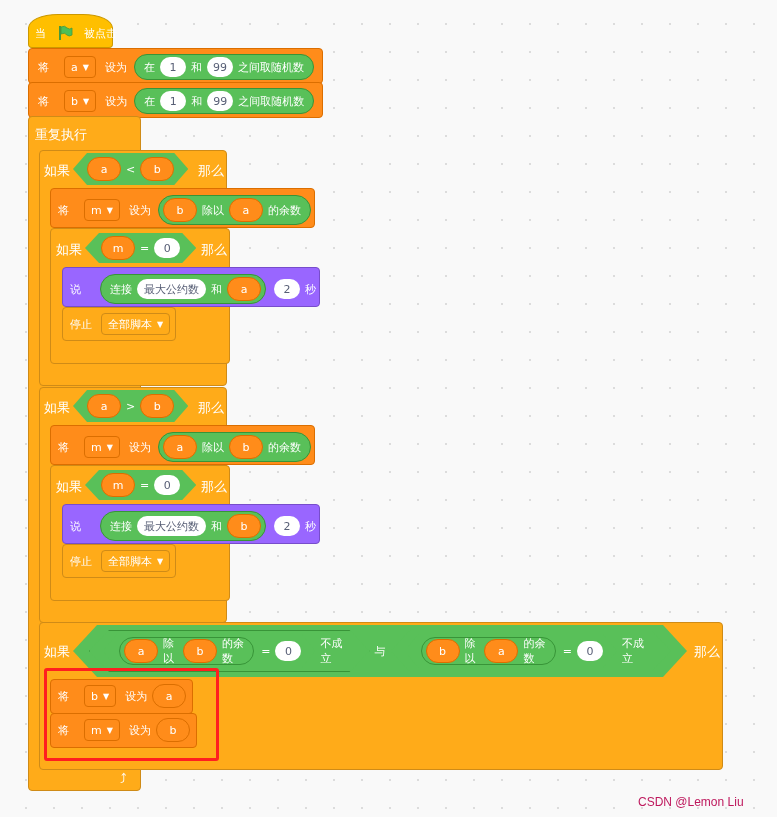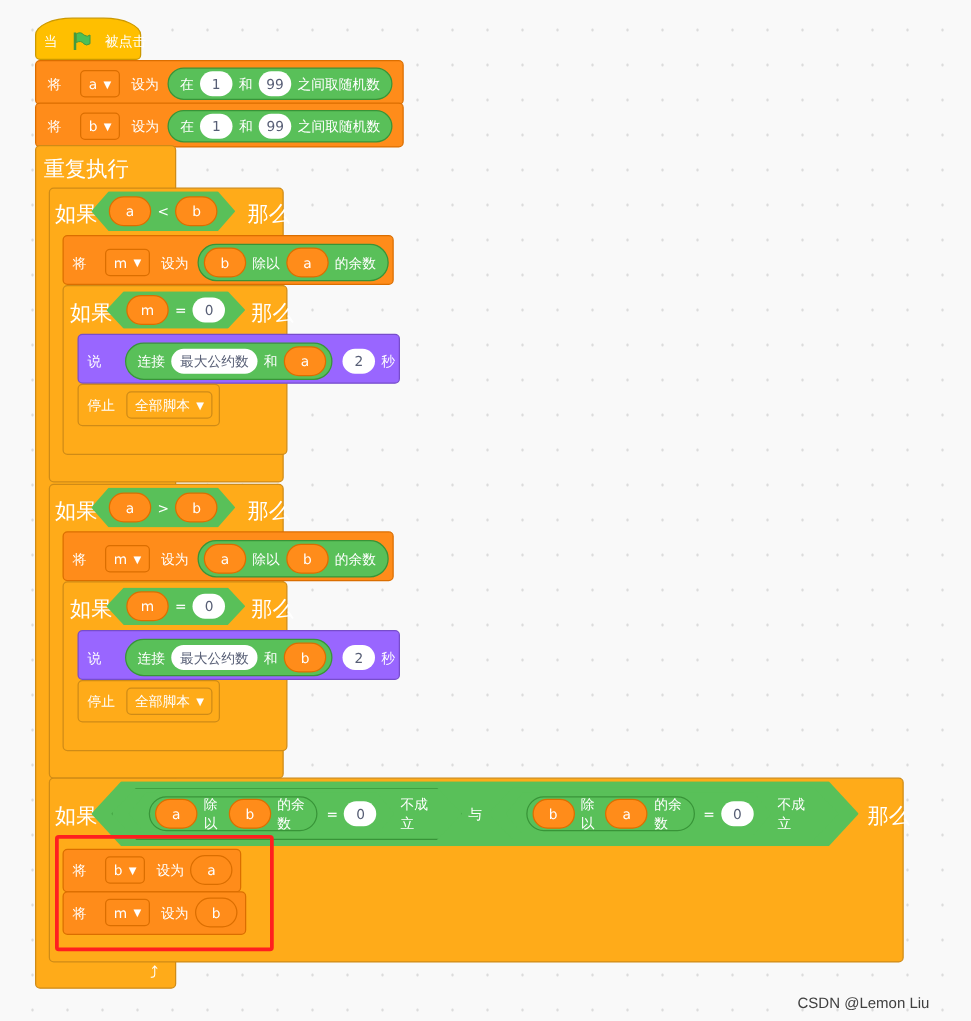--- a/index.html
+++ b/index.html
@@ -12,21 +12,21 @@
     background-position: 12px 10px;
     font-family: "DejaVu Sans", "Liberation Sans", sans-serif;
     font-size: 11px;
     color: #fff;
   }
   .abs { position: absolute; }
   .ctrl { background: #ffab19; border: 1px solid #cf8b17; border-radius: 4px; }
   .events { background: #ffbf00; border: 1px solid #cc9900; }
   .var { background: #ff8c1a; border: 1px solid #db6e00; border-radius: 4px; }
   .looks { background: #9966ff; border: 1px solid #774dcb; border-radius: 4px; }
-  .label { position: absolute; font-size: 17px; color: #fff; white-space: nowrap; line-height: 1; }
+  .label { position: absolute; font-size: 13px; color: #fff; white-space: nowrap; line-height: 1; }
   .row { position: absolute; display: flex; align-items: center; white-space: nowrap; }
   .txt { color: #fff; font-size: 11px; margin: 0 5px; }
   .dd {
     display: inline-flex; align-items: center; justify-content: center;
     height: 22px; padding: 0 6px; border-radius: 4px;
     background: #ff8c1a; border: 1px solid #db6e00; color: #fff; font-size: 11px; margin: 0 4px;
   }
   .dd .caret { margin-left: 5px; font-size: 8px; }
   .dd-ctrl { background: #ffab19; border: 1px solid #cf8b17; justify-content: space-between; }
   .reporter {
@@ -43,21 +43,21 @@
     display: inline-flex; align-items: center; justify-content: center;
     min-width: 26px; height: 20px; border-radius: 10px; padding: 0 6px;
     background: #fff; color: #575e75; font-size: 11px;
   }
   .hex {
     display: inline-flex; align-items: center; height: 30px; padding: 0 16px;
     background: #59c059; color: #fff;
     clip-path: polygon(14px 0, calc(100% - 14px) 0, 100% 50%, calc(100% - 14px) 100%, 14px 100%, 0 50%);
   }
   .sel-box { position: absolute; border: 3px solid #ff1f1f; border-radius: 3px; }
-  .watermark { position: absolute; color: #404040; font-size: 12px; font-family: "Liberation Sans", sans-serif; }
+  .watermark { position: absolute; color: #be185d; font-size: 12px; font-family: "Liberation Sans", sans-serif; }
   .flag { display: inline-block; width: 16px; height: 16px; margin: 0 6px; }
   .loop-arrow { position: absolute; font-size: 13px; color: #fff; }
 </style>
 </head>
 <body>
 
 <div class="abs events" style="left:28px;top:14px;width:85px;height:34px;border-radius:30px 30px 4px 4px / 14px 14px 4px 4px;">
   <div class="row" style="left:6px;top:10px;">
     <span class="txt" style="margin-left:0">当</span>
     <svg class="flag" viewBox="0 0 16 16">

